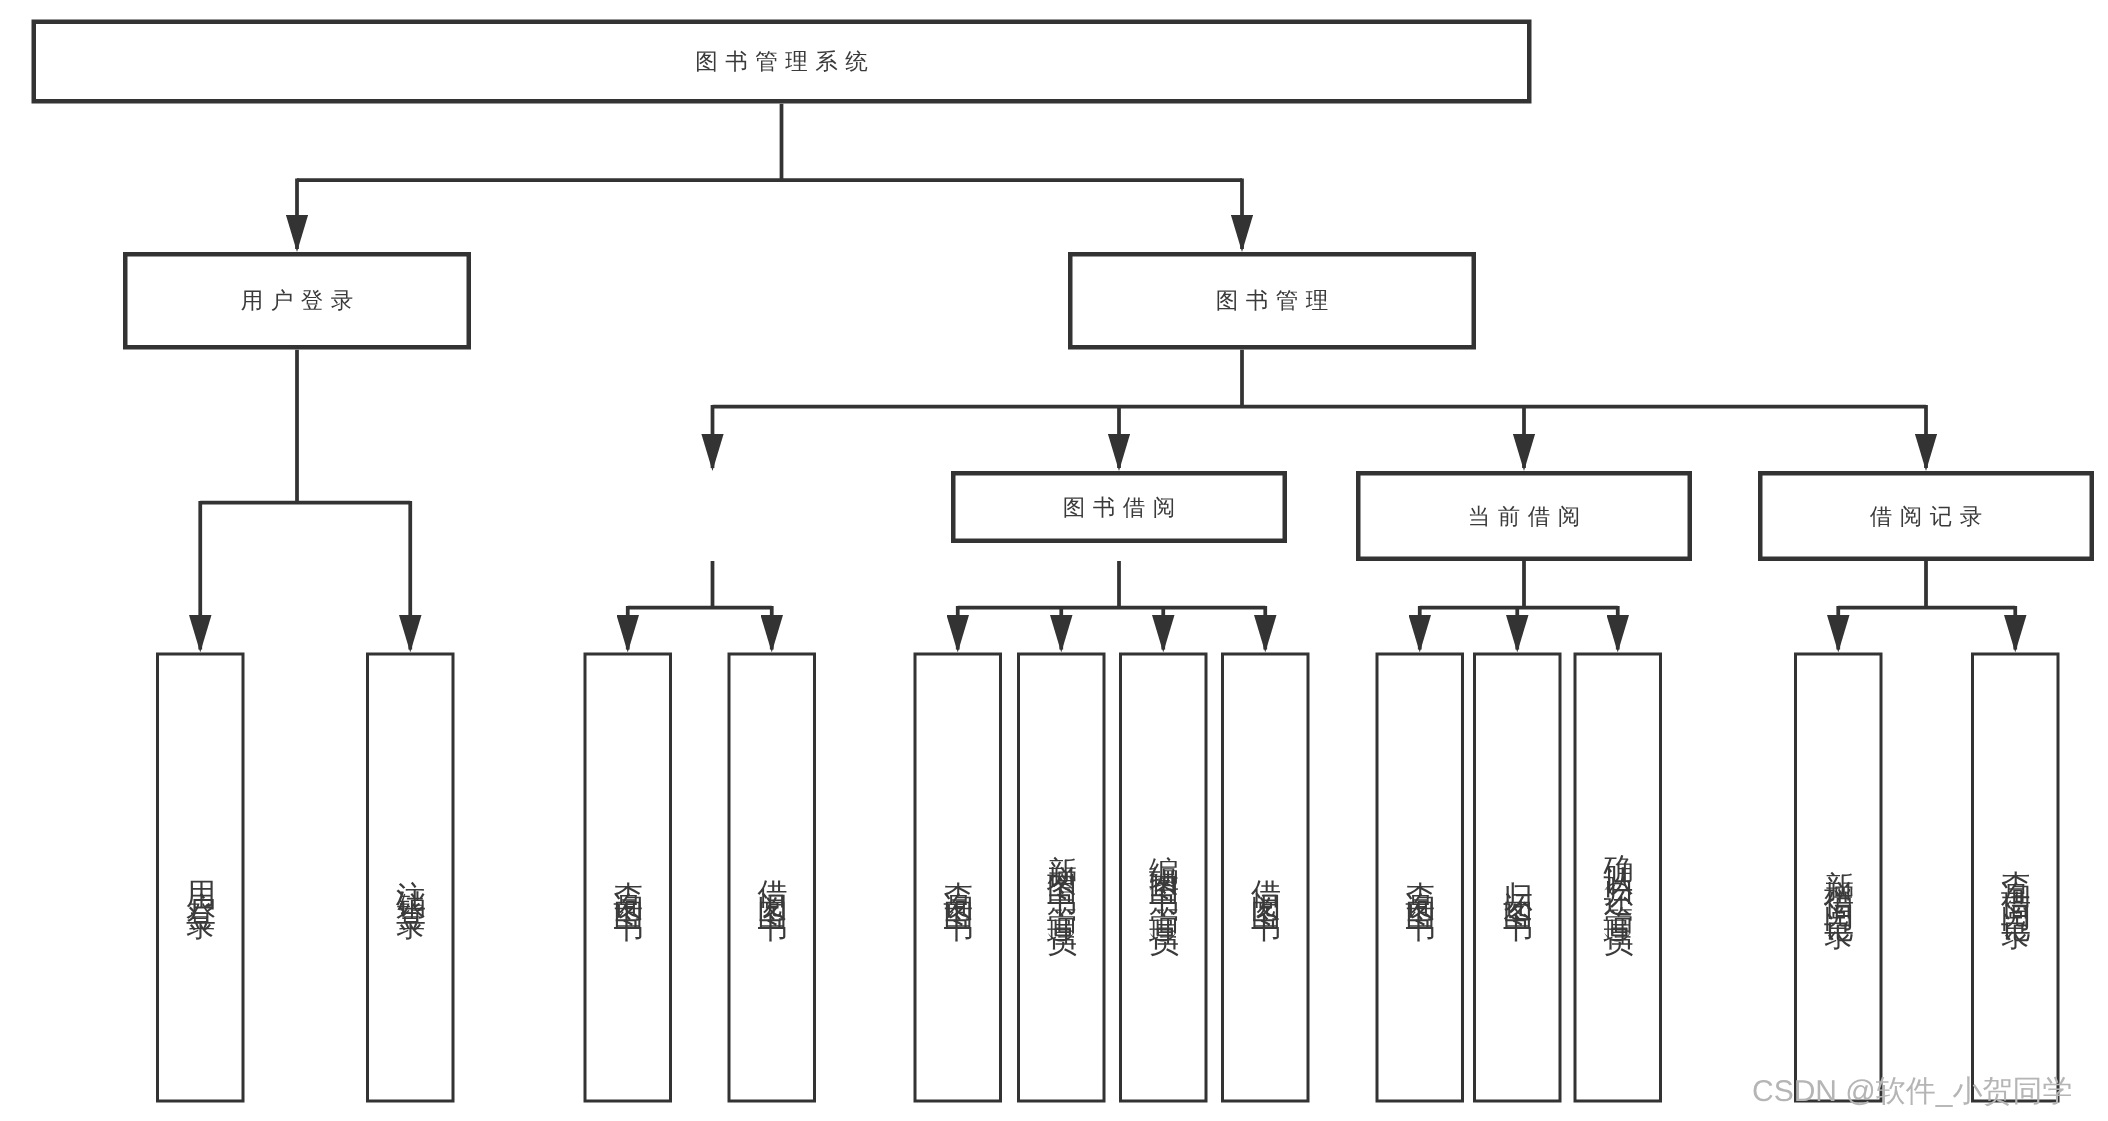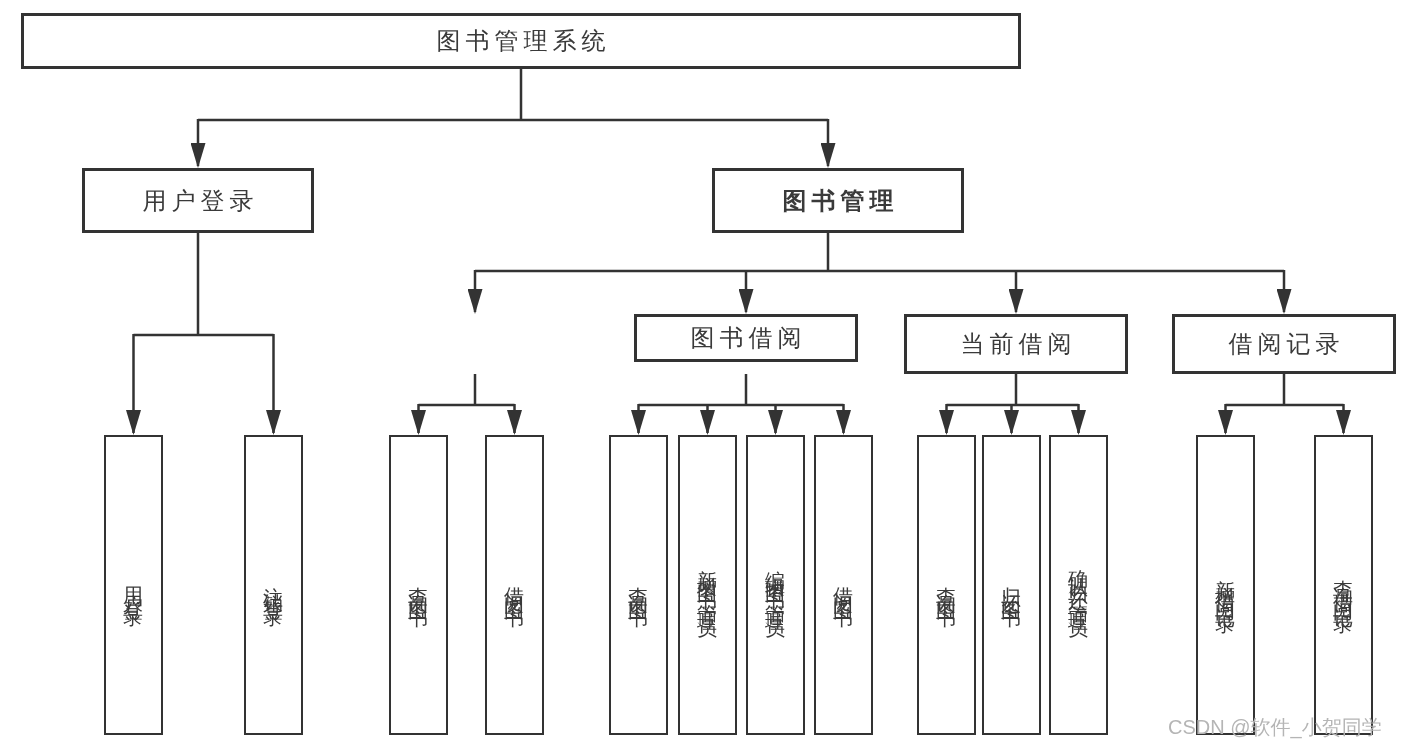--- a/index.html
+++ b/index.html
@@ -17,38 +17,38 @@
     background: #ffffff;
     border: 3px solid #333333;
     box-sizing: border-box;
     display: flex;
     align-items: center;
     justify-content: center;
     color: #3a3a3a;
     z-index: 2;
   }
   .node {
-    font-size: 24px;
+    font-size: 15px;
     letter-spacing: 5px;
     text-indent: 5px;
     white-space: nowrap;
   }
   .vnode {
     border-width: 2.5px;
     writing-mode: vertical-rl;
     text-orientation: mixed;
     font-size: 20px;
     letter-spacing: 7px;
     line-height: 1;
   }
   
   #n-root  { left: 21px;  top: 13px;  width: 1000px; height: 56px; }
   
   #n-login { left: 82px;  top: 168px; width: 232px; height: 65px; }
-  #n-mgmt  { left: 712px; top: 168px; width: 252px; height: 65px; font-weight: bold; }
+  #n-mgmt  { left: 712px; top: 168px; width: 272px; height: 65px; }
   
   #n-rec   { left: 363px; top: 314px; width: 224px; height: 60px; }
   #n-bor   { left: 634px; top: 314px; width: 224px; height: 48px; }
   #n-cur   { left: 904px; top: 314px; width: 224px; height: 60px; }
   #n-recd  { left: 1172px;top: 314px; width: 224px; height: 60px; }
   
   .vnode { top: 435px; width: 59px; height: 300px; }
   #n-a1 { left: 104px; }  #n-a2 { left: 244px; }
   #n-b1 { left: 389px; }  #n-b2 { left: 485px; }
   #n-c1 { left: 609px; }  #n-c2 { left: 678px; }

